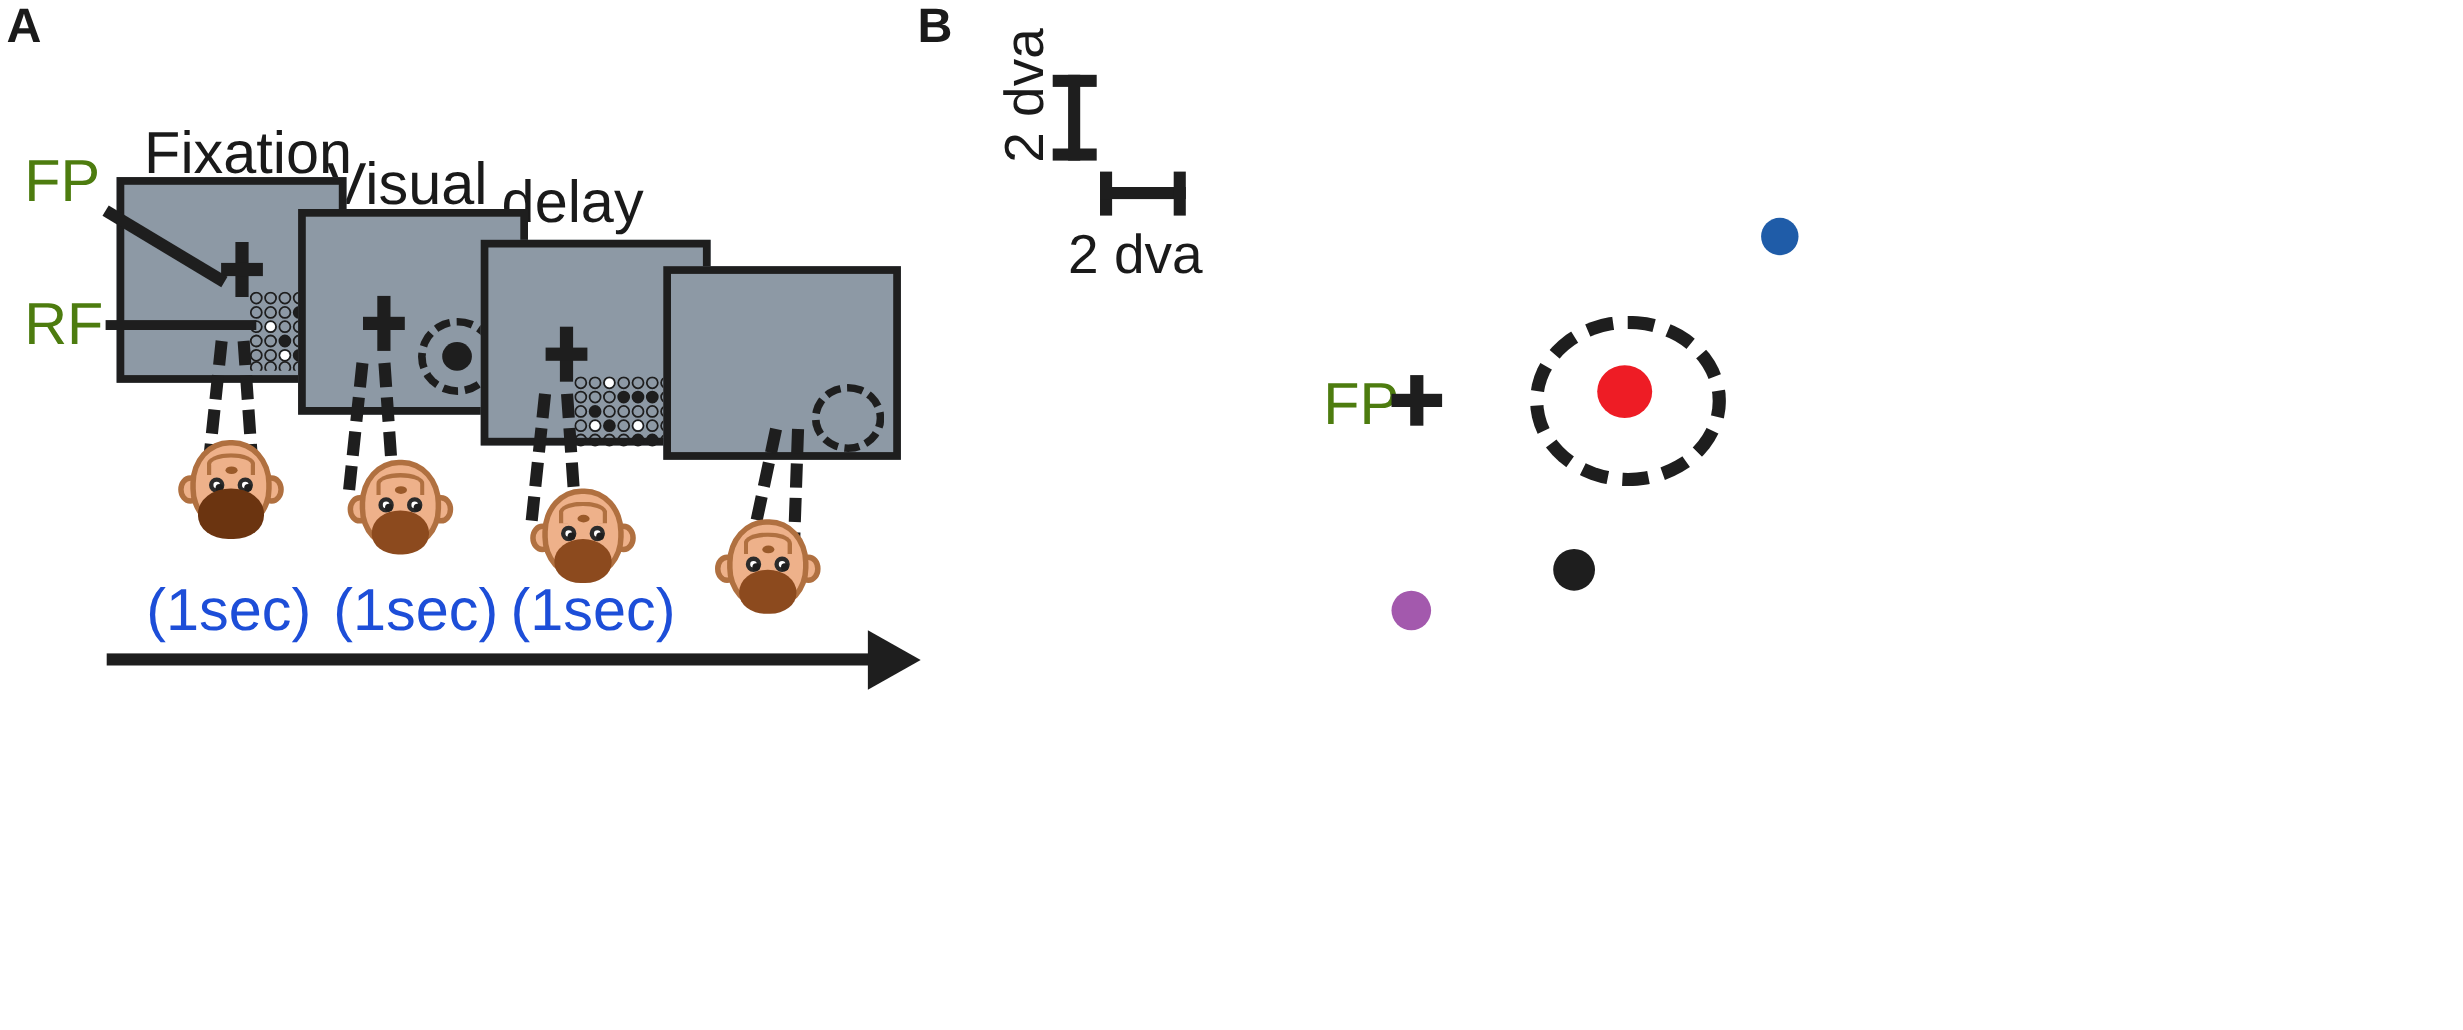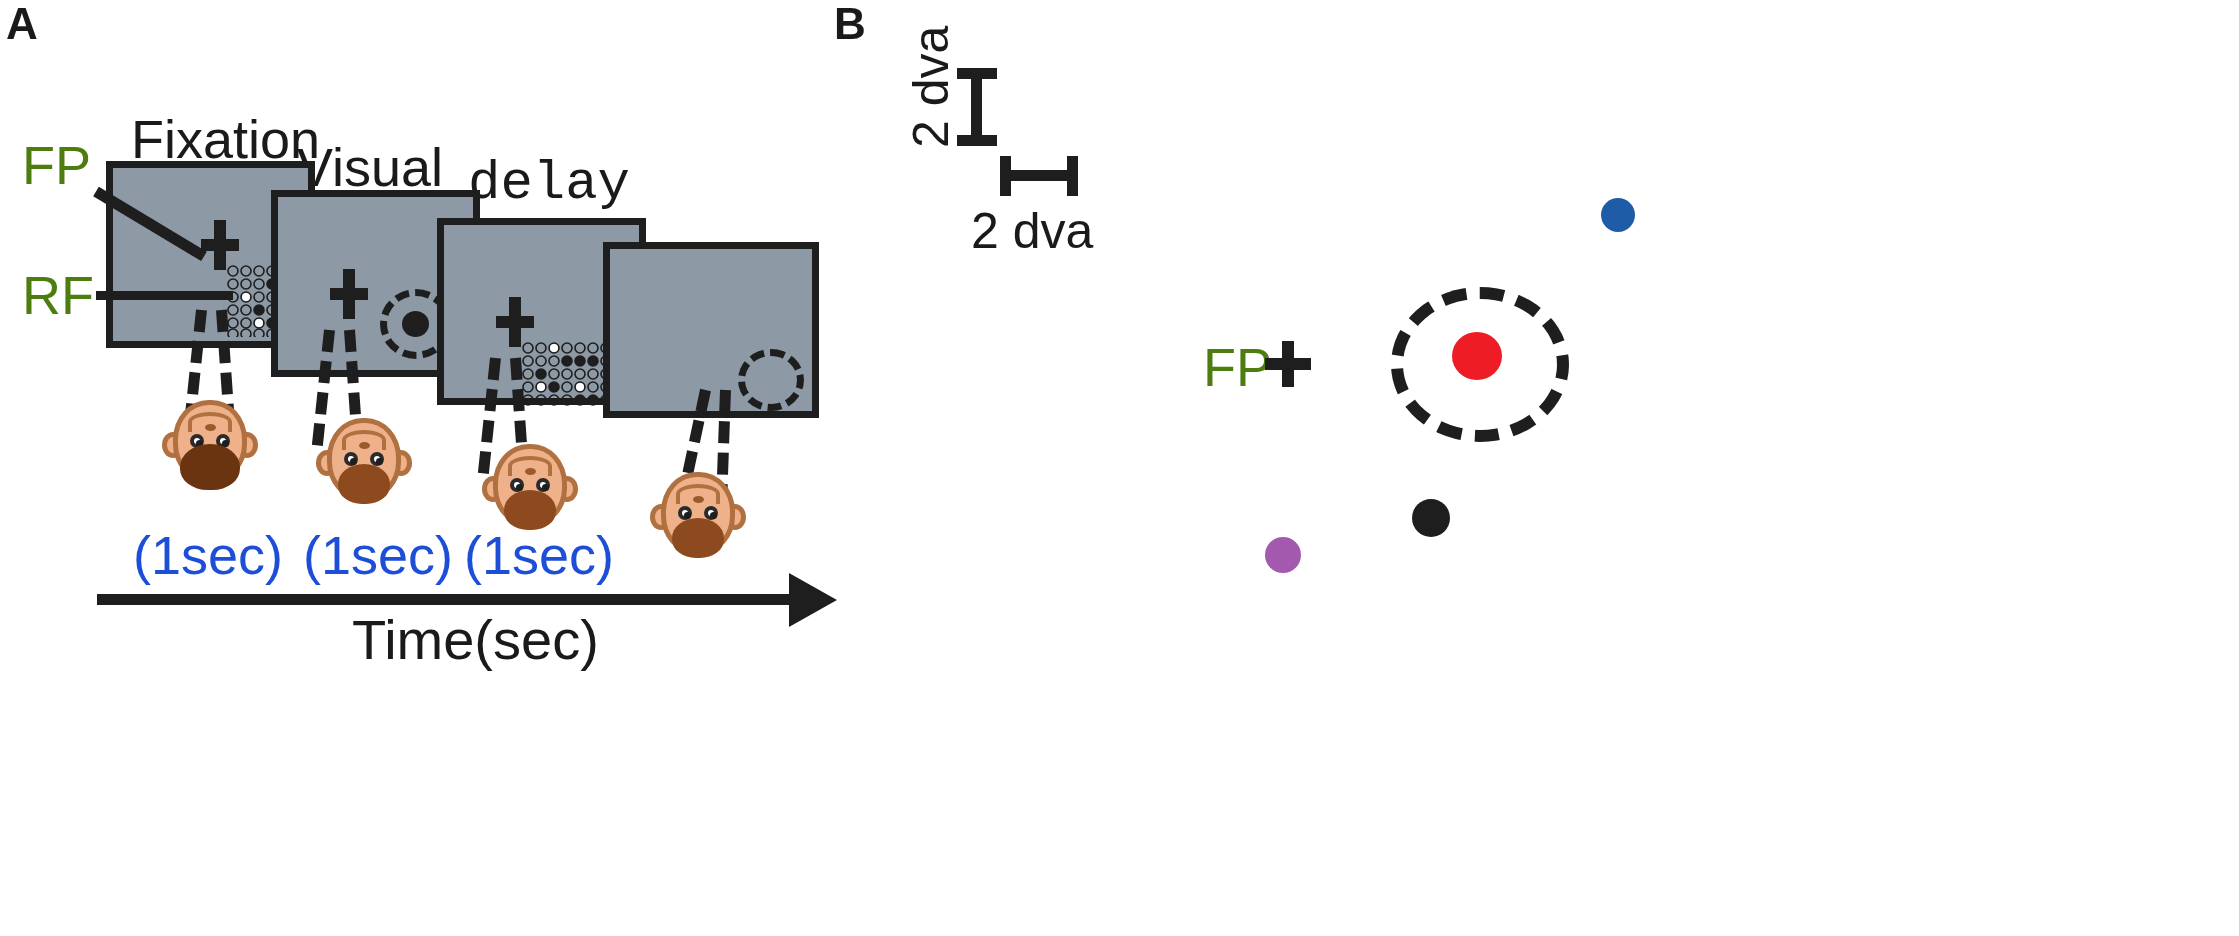--- a/index.html
+++ b/index.html
@@ -182,21 +182,21 @@
 </style>
 </head>
 <body>
 
 <div id="figure">
 
   <div class="panel-letter" style="left:6px; top:2px;">A</div>
 
   <div class="screen-title" style="left:131px; top:112px;">Fixation</div>
   <div class="screen-title" style="left:297px; top:140px;">Visual</div>
-  <div class="screen-title" style="left:468px; top:157px;font-family:Liberation Mono, monospace;">delay</div>
+  <div class="screen-title" style="left:456px; top:157px;">delay</div>
 
   <div class="screen" style="left:106px; top:161px; width:209px; height:187px;">
     <div class="fix-cross" style="left:88px; top:52px; width:38px; height:50px;"></div>
     <div class="dotgrid" style="left:114px; top:97px; width:100px; height:72px;">
       <svg width="100" height="72" viewBox="0 0 100 72">
         <g fill="none" stroke="#1e1e1e" stroke-width="1.6">
           <circle cx="6" cy="6" r="5"></circle>
             <circle cx="19" cy="6" r="5"></circle>
             <circle cx="32" cy="6" r="5"></circle>
             <circle cx="45" cy="6" r="5"></circle>
@@ -417,21 +417,20 @@
     <div class="mk-muzzle" style="left:22px; top:46px; width:52px; height:40px; background:#8c4a1e;"></div>
   </div>
 
   <div class="sec-label" style="left:133px; top:528px;">(1sec)</div>
   <div class="sec-label" style="left:303px; top:528px;">(1sec)</div>
   <div class="sec-label" style="left:464px; top:528px;">(1sec)</div>
 
   <div class="time-axis-line" style="left:97px; top:594px; width:703px;"></div>
   <div class="time-arrow-head" style="left:789px; top:573px;
        border-top:27px solid transparent; border-bottom:27px solid transparent; border-left:48px solid #1e1e1e;"></div>
-  <div class="time-label" style="left:352px; top:612px;">Time(sec)</div>
 
   <div class="panel-letter" style="left:834px; top:2px;">B</div>
 
   <div class="bar-cap" style="left:957px; top:68px;  width:40px; height:11px;"></div>
   <div class="bar-stem" style="left:971px; top:68px;  width:11px; height:78px;"></div>
   <div class="bar-cap" style="left:957px; top:135px; width:40px; height:11px;"></div>
   <div class="scalebar-v-label" style="left:906px; top:148px;">2 dva</div>
 
   <div class="bar-cap" style="left:1000px; top:156px; width:11px; height:40px;"></div>
   <div class="bar-stem" style="left:1000px; top:170px; width:78px; height:11px;"></div>

